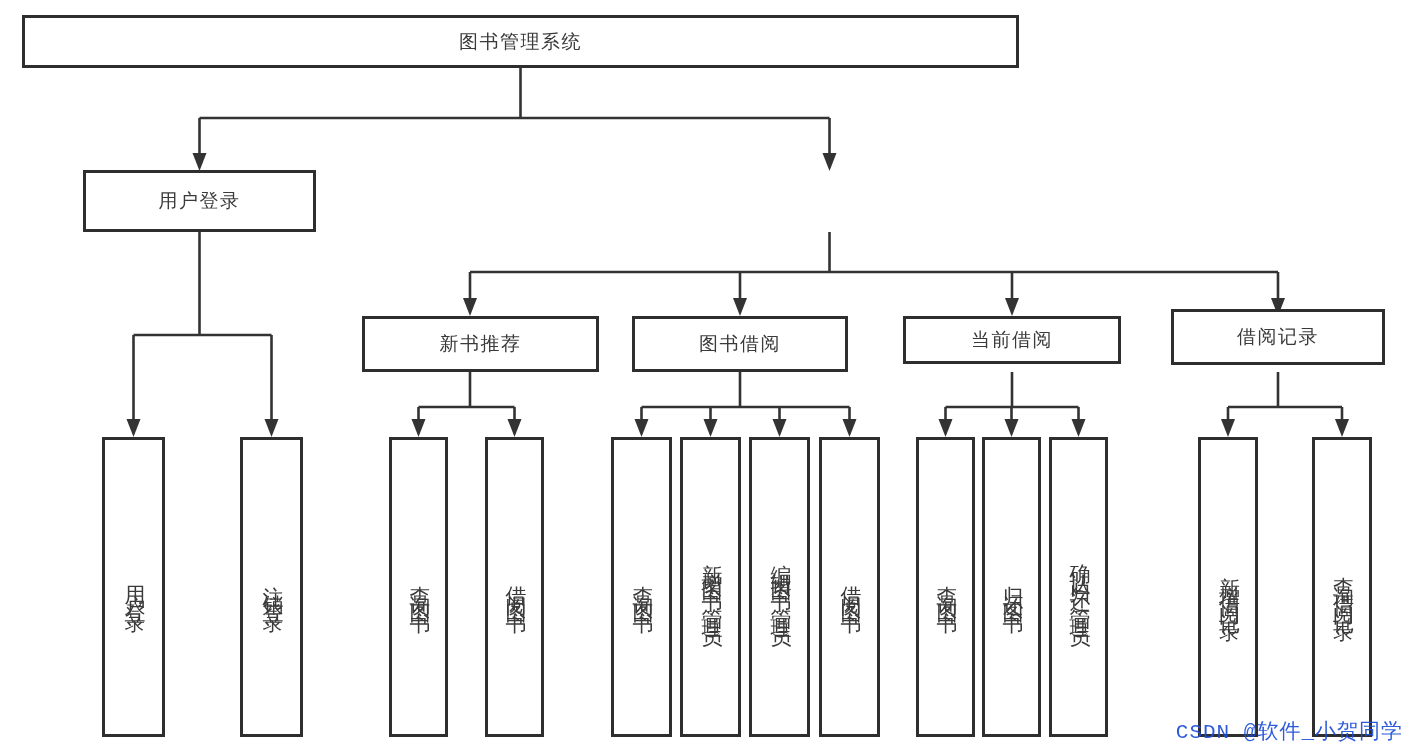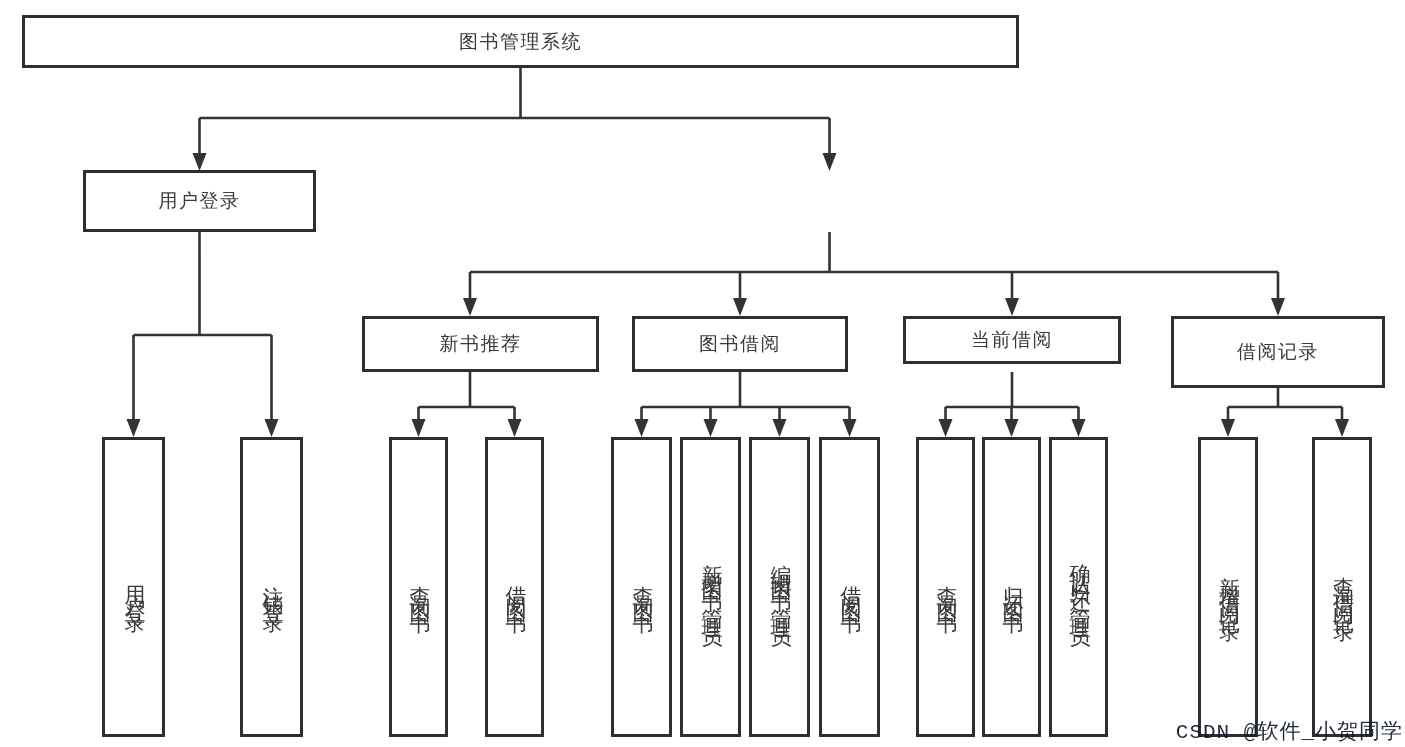--- a/index.html
+++ b/index.html
@@ -16,21 +16,21 @@
     border:3px solid #2e2e2e;display:flex;align-items:center;justify-content:center;
     color:#3a3a3a;z-index:2;
   }
   .node.h span{font-size:19px;letter-spacing:1.5px;white-space:nowrap;}
   .node.v span{
     writing-mode:vertical-rl;text-orientation:mixed;
     font-size:21px;letter-spacing:9px;line-height:1;white-space:nowrap;
   }
   .watermark{
     position:absolute;right:2px;bottom:2px;z-index:5;
-    font-size:21px;color:#0f172a;opacity:.92;letter-spacing:1px;white-space:nowrap;
+    font-size:21px;color:#1d4ed8;opacity:.92;letter-spacing:1px;white-space:nowrap;
   }
 </style>
 </head>
 <body>
 
 <div class="canvas">
 
   <svg class="connectors" width="1405" height="747" viewBox="0 0 1405 747" xmlns="http://www.w3.org/2000/svg">
 
     <g>
@@ -91,21 +91,21 @@
 
   <div class="node h" style="left:362px;top:316px;width:237px;height:56px">
     <span>新书推荐</span>
   </div>
   <div class="node h" style="left:632px;top:316px;width:216px;height:56px">
     <span>图书借阅</span>
   </div>
   <div class="node h" style="left:903px;top:316px;width:218px;height:48px">
     <span>当前借阅</span>
   </div>
-  <div class="node h" style="left:1171px;top:316px;width:214px;height:72px">
+  <div class="node h" style="left:1171px;top:309px;width:214px;height:56px">
     <span>借阅记录</span>
   </div>
 
   <div class="node v" style="left:102px;top:437px;width:63px;height:300px">
     <span>用户登录</span>
   </div>
   <div class="node v" style="left:240px;top:437px;width:63px;height:300px">
     <span>注销登录</span>
   </div>
 

